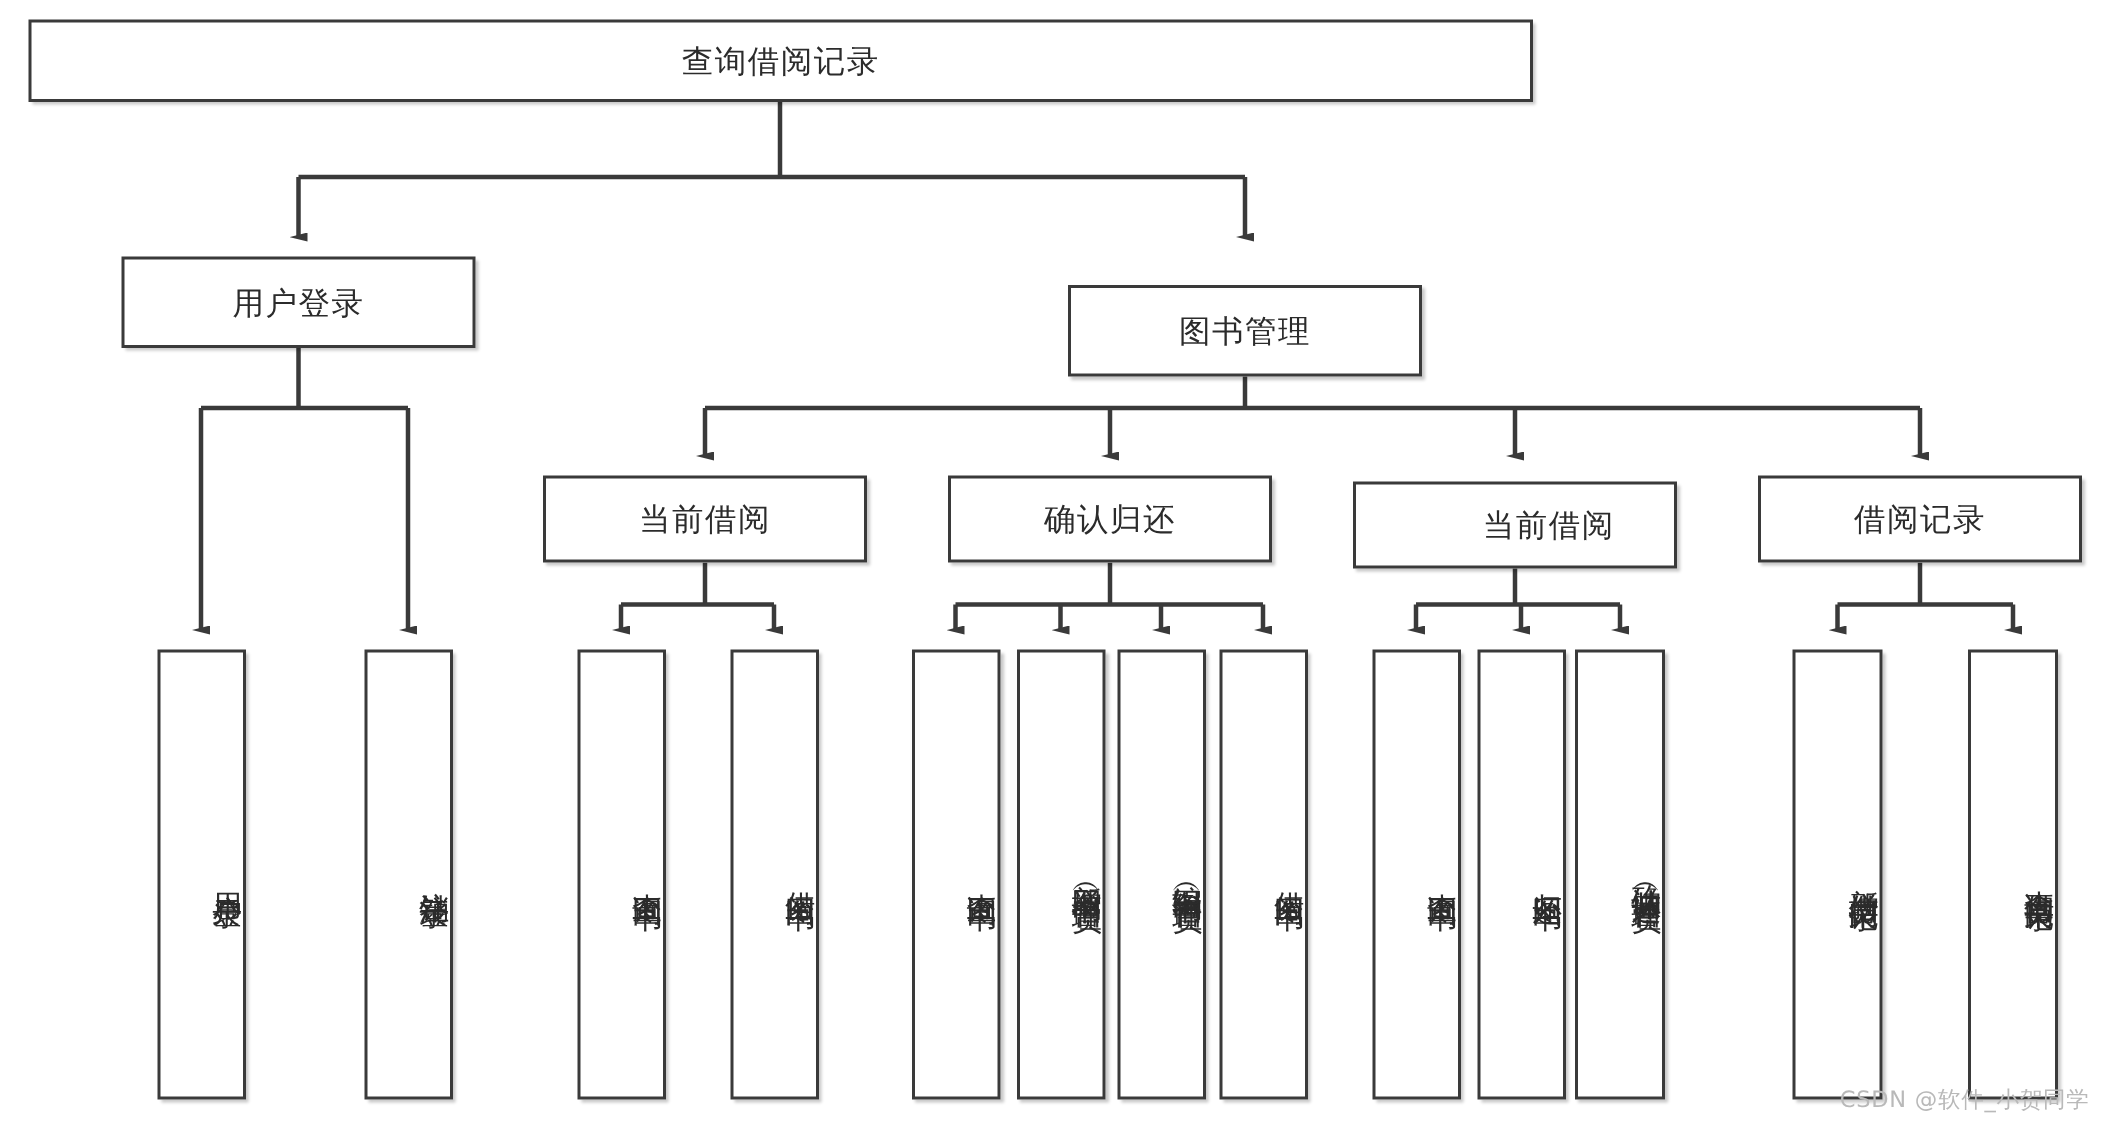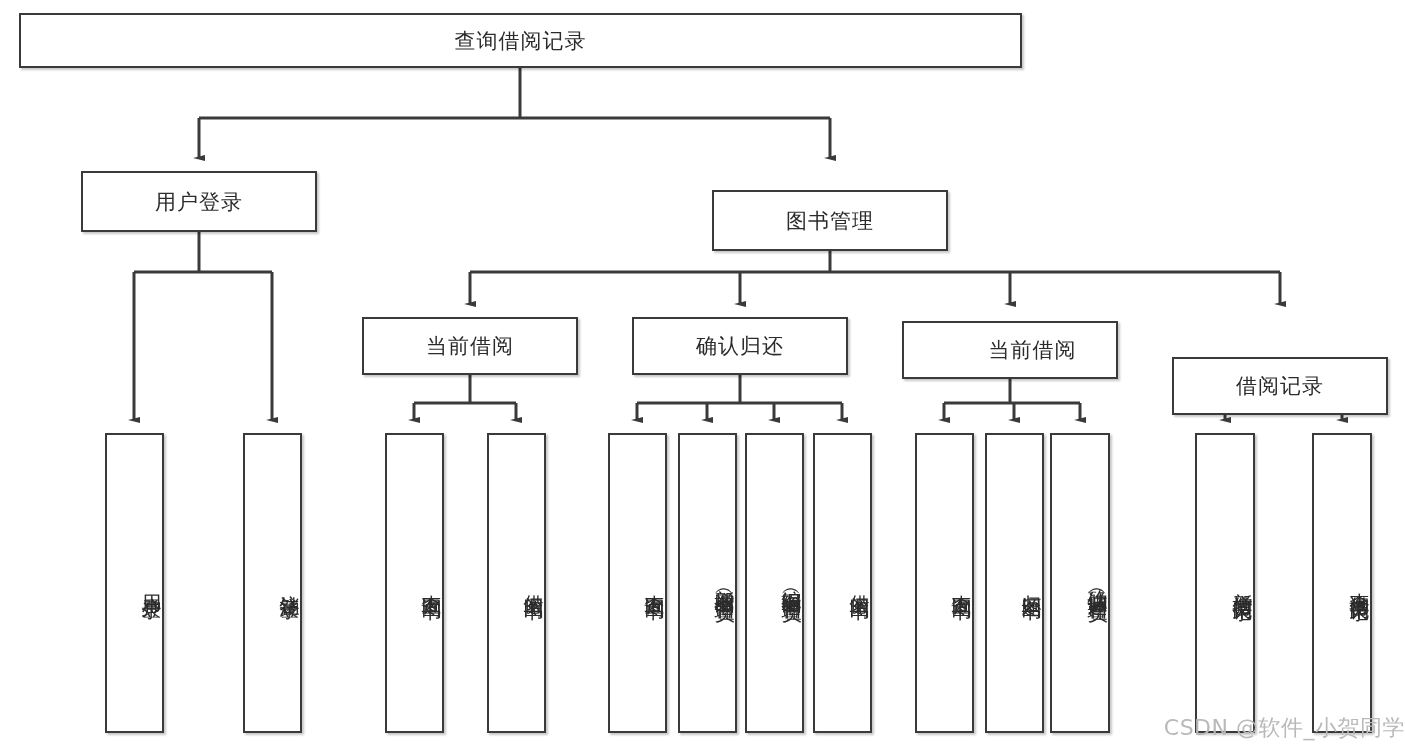--- a/index.html
+++ b/index.html
@@ -51,23 +51,23 @@
     padding-bottom: 4px;
     align-items: flex-start;
     justify-content: center;
   }
   .node .lbl {
     display: block;
     white-space: nowrap;
   }
   .watermark {
     position: absolute;
-    right: 0;
+    right: 12px;
     bottom: 4px;
-    font-size: 22px;
+    font-size: 15px;
     color: #b9b9b9;
     letter-spacing: 0.5px;
     white-space: nowrap;
   }
 </style>
 </head>
 <body>
 
 <div id="canvas">
 
@@ -133,21 +133,21 @@
       </div>
       <div class="node horizontal" style="left: 362px; top: 317px; width: 216px; height: 58px;">
         <span class="lbl">当前借阅</span>
       </div>
       <div class="node horizontal" style="left: 632px; top: 317px; width: 216px; height: 58px;">
         <span class="lbl">确认归还</span>
       </div>
       <div class="node horizontal" style="left: 902px; top: 321px; width: 216px; height: 58px; padding-left: 45px;">
         <span class="lbl">当前借阅</span>
       </div>
-      <div class="node horizontal" style="left: 1172px; top: 317px; width: 216px; height: 58px; margin-top: 40px;">
+      <div class="node horizontal" style="left: 1172px; top: 317px; width: 216px; height: 58px;">
         <span class="lbl">借阅记录</span>
       </div>
       <div class="node vertical" style="left: 105px; top: 433px; width: 59px; height: 300px;">
         <span class="lbl">用户登录</span>
       </div>
       <div class="node vertical" style="left: 243px; top: 433px; width: 59px; height: 300px;">
         <span class="lbl">注销登录</span>
       </div>
       <div class="node vertical" style="left: 385px; top: 433px; width: 59px; height: 300px;">
         <span class="lbl">查询图书</span>

